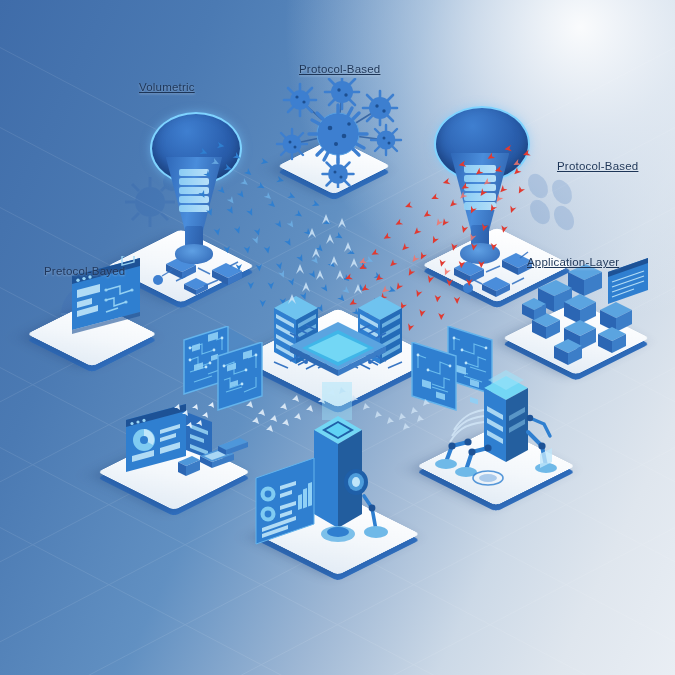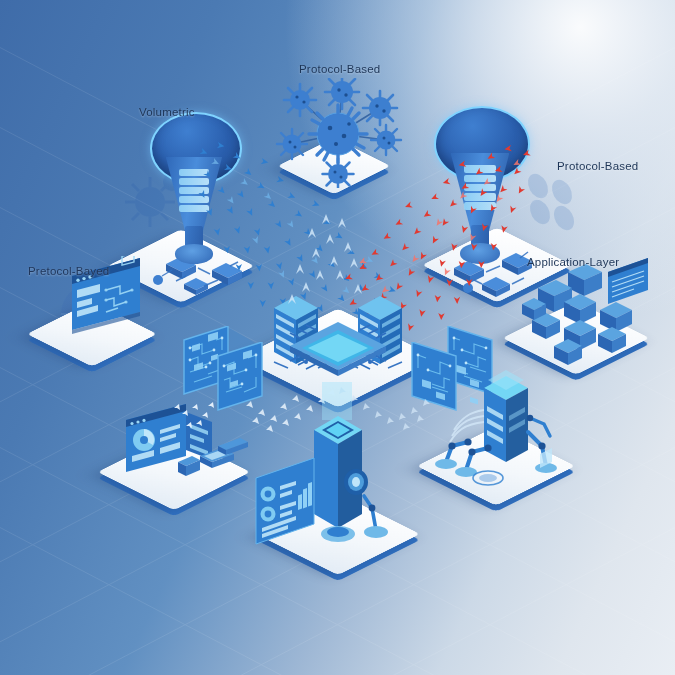--- a/index.html
+++ b/index.html
@@ -39,21 +39,21 @@
   }
 
   .label{
     position:absolute;
     color:#223a5e;
     font-size:11.5px;
     letter-spacing:.2px;
     white-space:nowrap;
     text-shadow:0 1px 2px rgba(255,255,255,.35);
   }
-  .label.dark{color:#1d3557;}
+  .label.dark{color:#1d3557;text-decoration:underline;}
   .label.light{color:#20375c;}
 
   
   .funnel{position:absolute;}
   .funnel .bowl{
     position:absolute;left:0;top:0;width:100%;height:46%;
     border-radius:50%;
     background:radial-gradient(ellipse at 40% 25%,#3f7fd0 0%,#2a5fae 55%,#24549c 100%);
     box-shadow:inset 0 -6px 12px rgba(10,30,70,.45), 0 0 10px rgba(120,200,255,.5);
     border:2px solid #7fd3ff;
@@ -1075,19 +1075,19 @@
           <path d="M51 126.4 L55 125 L55 106 L51 107.4 Z"></path>
           <path d="M56 124.6 L60 123.2 L60 100 L56 101.4 Z"></path>
         </g>
       </g>
 
       <ellipse cx="86" cy="152" rx="17" ry="8" fill="#6fb9e8" opacity=".9"></ellipse>
       <ellipse cx="86" cy="150" rx="11" ry="5" fill="#2f7fd0"></ellipse>
     </svg>
   </div>
 
-  <div class="label dark" style="left:139px;top:106px;">Volumetric</div>
+  <div class="label dark" style="left:139px;top:81px;">Volumetric</div>
   <div class="label dark" style="left:299px;top:63px;">Protocol-Based</div>
   <div class="label dark" style="left:557px;top:160px;">Protocol-Based</div>
-  <div class="label light" style="left:28px;top:265px;">Pretocol-Bayed</div>
+  <div class="label light" style="left:44px;top:265px;">Pretocol-Bayed</div>
   <div class="label dark" style="left:527px;top:256px;">Application-Layer</div>
 
 </div>
 
 </body></html>

